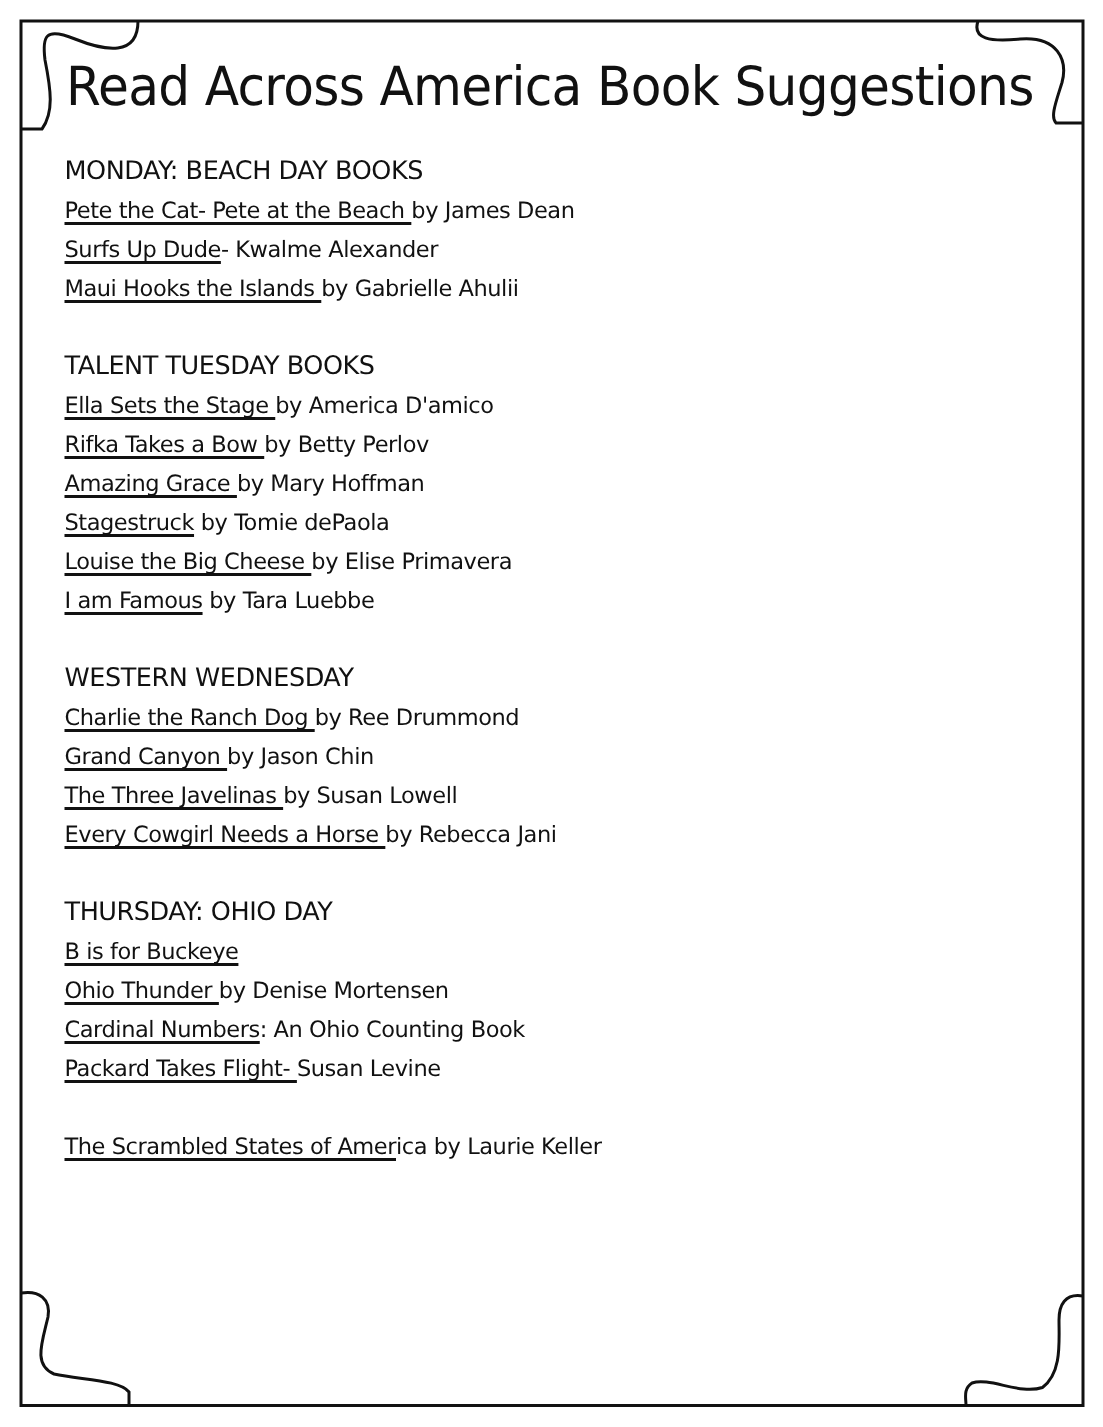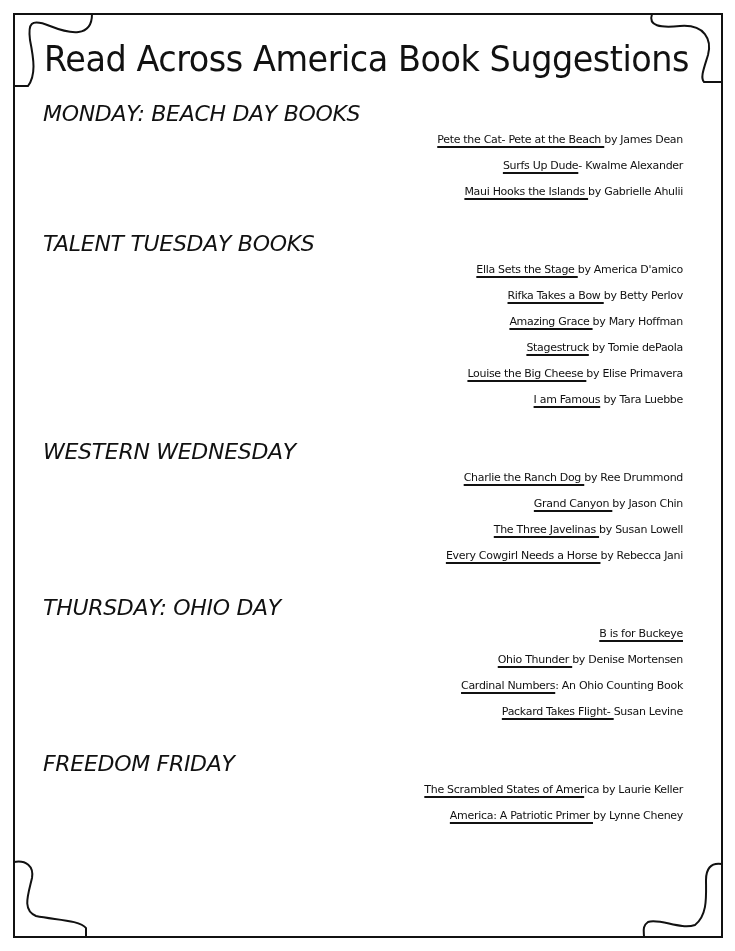--- a/index.html
+++ b/index.html
@@ -4,22 +4,22 @@
 <style>
   html, body { margin: 0; padding: 0; background: #ffffff; }
   body { width: 735px; height: 951px; position: relative; overflow: hidden;
          font-family: "DejaVu Sans", sans-serif; color: #111; }
   .frame { position: absolute; left: 0; top: 0; width: 735px; height: 951px; }
   .title { position: absolute; left: 44px; top: 38px; width: 660px;
            font-family: "DejaVu Sans", sans-serif; font-size: 36px; letter-spacing: -0.5px;
            font-weight: normal; color: #111; white-space: nowrap; transform: scaleX(0.93); transform-origin: left; }
   .content { position: absolute; left: 43px; top: 101px; width: 640px; }
   .section { margin-bottom: 26px; }
-  .section-heading { font-size: 22px; line-height: 26px; height: 26px; letter-spacing: -0.3px; white-space: nowrap; font-style: italic; }
-  .book { font-size: 11px; line-height: 26px; height: 26px; letter-spacing: -0.3px; white-space: nowrap; text-align: right; }
+  .section-heading { font-size: 17px; line-height: 26px; height: 26px; letter-spacing: -0.3px; white-space: nowrap; }
+  .book { font-size: 15px; line-height: 26px; height: 26px; letter-spacing: -0.3px; white-space: nowrap; }
   .book-title { text-decoration: underline; text-decoration-thickness: 1.6px; text-underline-offset: 3px; }
 </style>
 </head>
 <body>
 
 <svg class="frame" width="735" height="951" viewBox="0 0 735 951">
   <rect x="14" y="14" width="708" height="923" fill="none" stroke="#111" stroke-width="2"></rect>
 
   <path d="M92 14 C92 38 70 34 50 26 C30 18 28 24 30 40 C34 60 36 75 28 86 L14 86" fill="none" stroke="#111" stroke-width="2"></path>
 
@@ -60,17 +60,15 @@
 
   <div class="section">
     <div class="section-heading">THURSDAY: OHIO DAY</div>
     <div class="book"><span class="book-title">B is for Buckeye</span><span></span></div>
     <div class="book"><span class="book-title">Ohio Thunder </span><span>by Denise Mortensen</span></div>
     <div class="book"><span class="book-title">Cardinal Numbers</span><span>: An Ohio Counting Book</span></div>
     <div class="book"><span class="book-title">Packard Takes Flight- </span><span>Susan Levine</span></div>
   </div>
 
   <div class="section">
-    <div class="section-heading">FREEDOM FRIDAY</div>
     <div class="book"><span class="book-title">The Scrambled States of Amer</span><span>ica by Laurie Keller</span></div>
-    <div class="book"><span class="book-title">America: A Patriotic Primer </span><span>by Lynne Cheney</span></div>
   </div>
 </div>
 
 </body></html>

